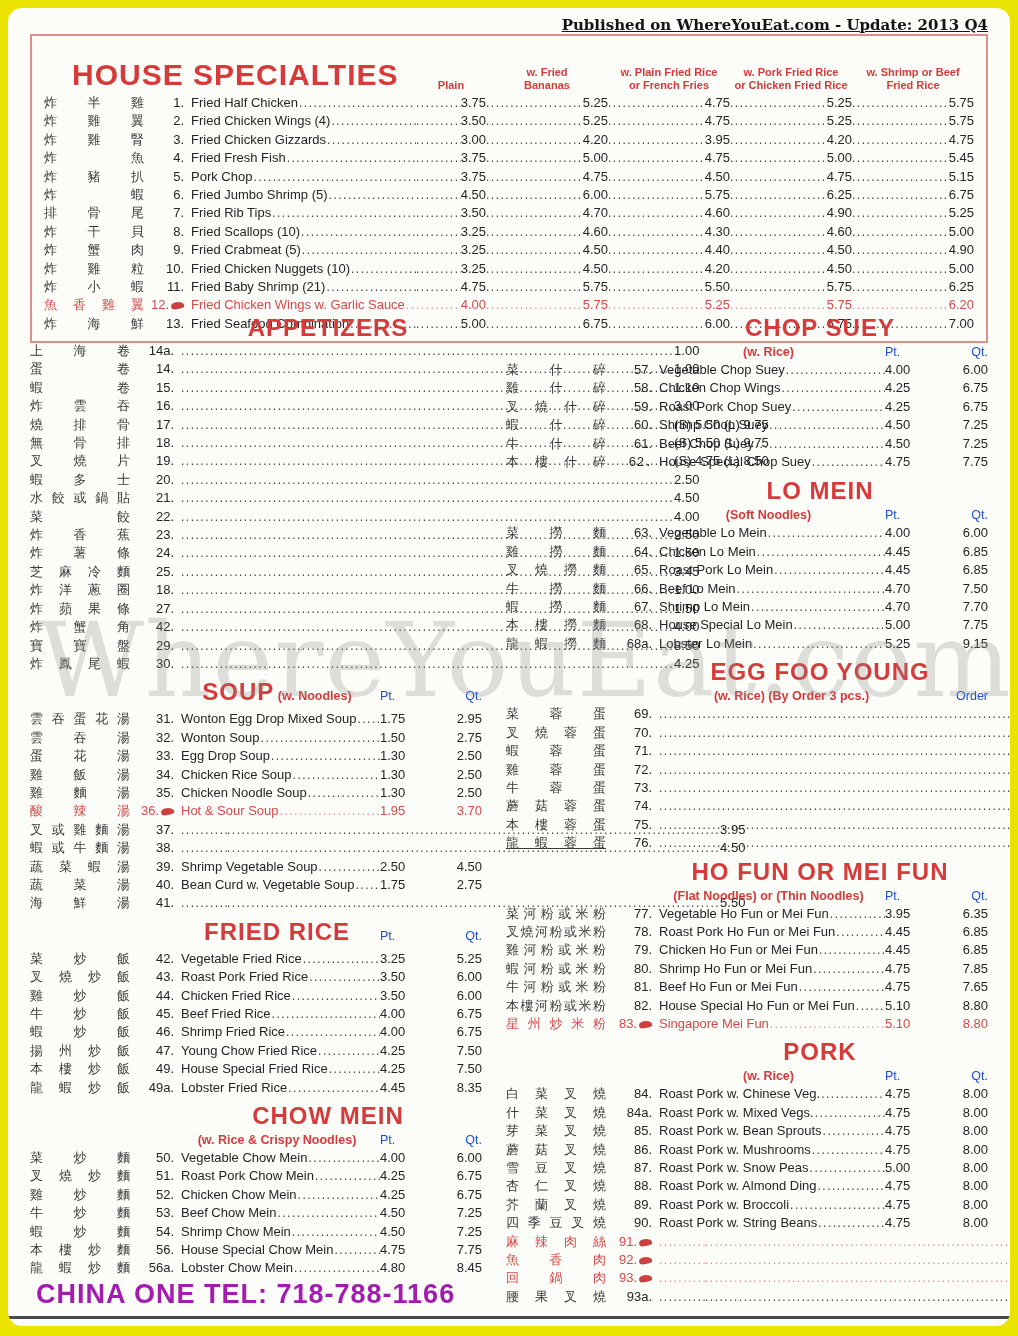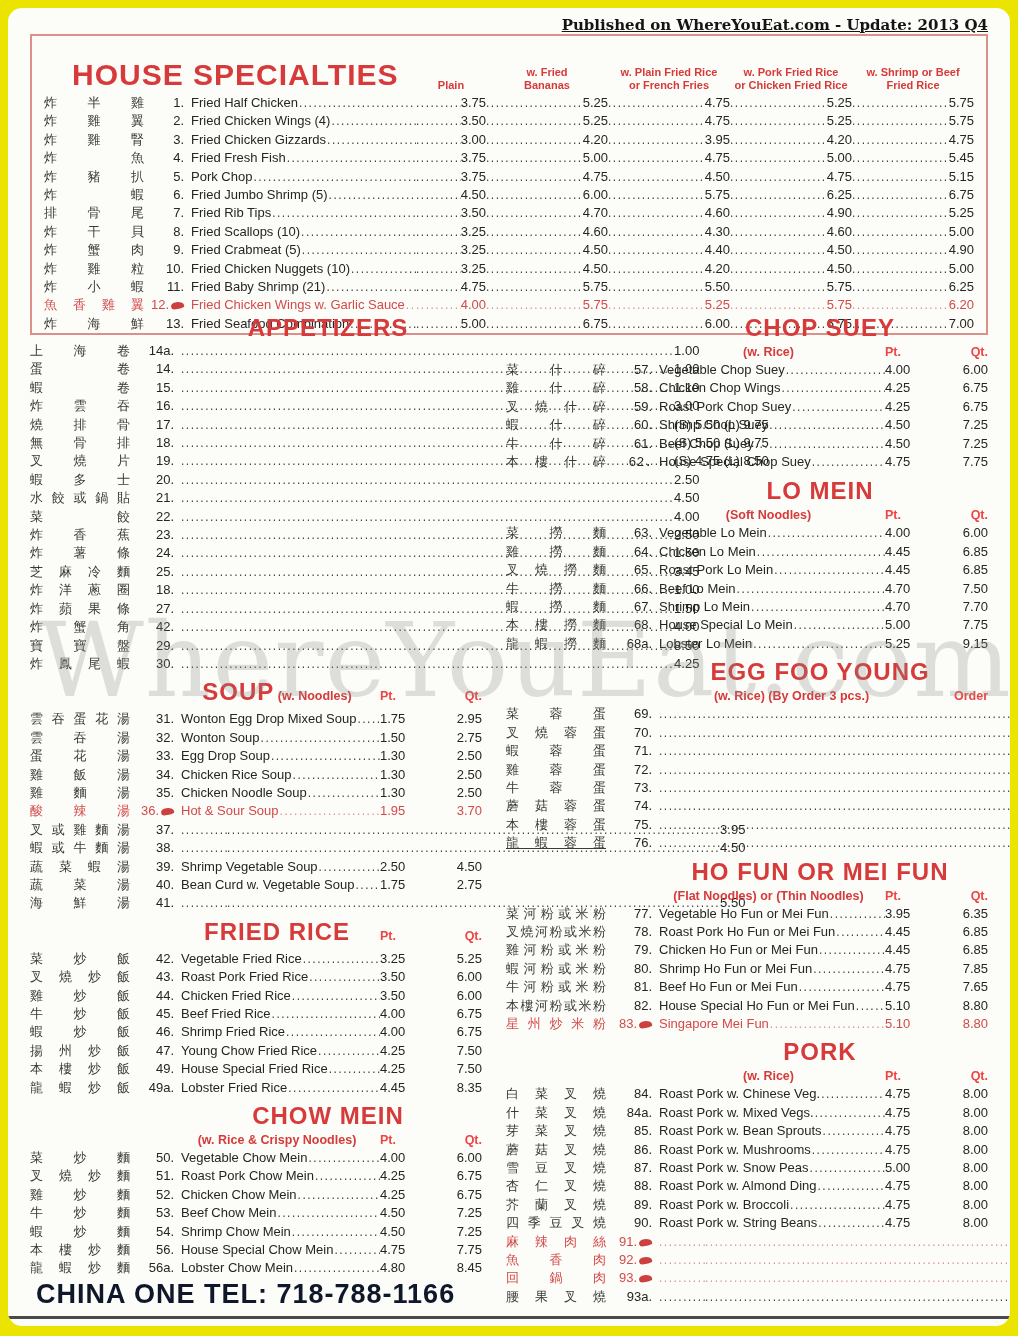--- a/index.html
+++ b/index.html
@@ -15,21 +15,21 @@
   }
   .published{
     position:absolute;top:8px;right:22px;
     font-family:"DejaVu Serif", serif;font-weight:bold;font-size:15px;
     color:#141414;text-decoration:underline;letter-spacing:0px;
   }
   
   .hs-box{
     position:absolute;left:22px;right:22px;top:26px;
     border:2px solid #dd8f8a;background:transparent;
-    padding:4px 12px 0 12px;
+    padding:4px 12px 8px 12px;
   }
   .hs-head{position:relative;height:54px;}
   .hs-title{
     position:absolute;left:28px;bottom:2px;margin:0;
     font-size:30px;font-weight:bold;color:#d63a3a;letter-spacing:1px;
   }
   .hs-cols{position:absolute;right:0;bottom:2px;display:flex;align-items:flex-end;}
   .hs-col{
     text-align:center;font-size:11px;line-height:1.2;font-weight:bold;color:#d63a3a;
   }
@@ -67,29 +67,29 @@
     margin-left:2px;transform:rotate(-10deg);
   }
   
   .cols{position:absolute;left:22px;top:306px;display:flex;gap:24px;}
   .col-left{width:452px;flex:0 0 452px;}
   .col-right{width:482px;flex:0 0 482px;}
   .sec{margin-bottom:5px;}
   .sec-line1{text-align:center;}
   .sec-title{font-size:24px;font-weight:bold;color:#d63a3a;letter-spacing:1px;line-height:28px;}
   .sec-sub{font-size:12.5px;font-weight:bold;color:#d63a3a;}
-  .lbl{font-size:12.5px;font-weight:bold;color:#ef4444;}
+  .lbl{font-size:12.5px;font-weight:normal;color:#1d4ed8;}
   .hdr-row{display:flex;align-items:baseline;line-height:17px;}
   .hdr-row .spacer{flex:0 0 auto;}
   .hdr-row .mid{flex:1 1 auto;text-align:center;min-width:0;}
   .hdr-row.big{line-height:28px;}
   
   .tel{
     position:absolute;left:28px;bottom:16px;
-    font-size:27px;font-weight:bold;color:#0f172a;letter-spacing:1px;
+    font-size:27px;font-weight:bold;color:#a21caf;letter-spacing:1px;
   }
   .watermark{
     position:absolute;left:30px;top:592px;width:960px;
     font-family:"DejaVu Serif", serif;font-size:103px;
     color:#8d8d8d;opacity:0.27;letter-spacing:1px;white-space:nowrap;
     pointer-events:none;z-index:6;
   }
   .bottom-edge{position:absolute;left:0;right:0;bottom:7px;height:3px;background:#4a4a4a;}
 </style>
 </head>

